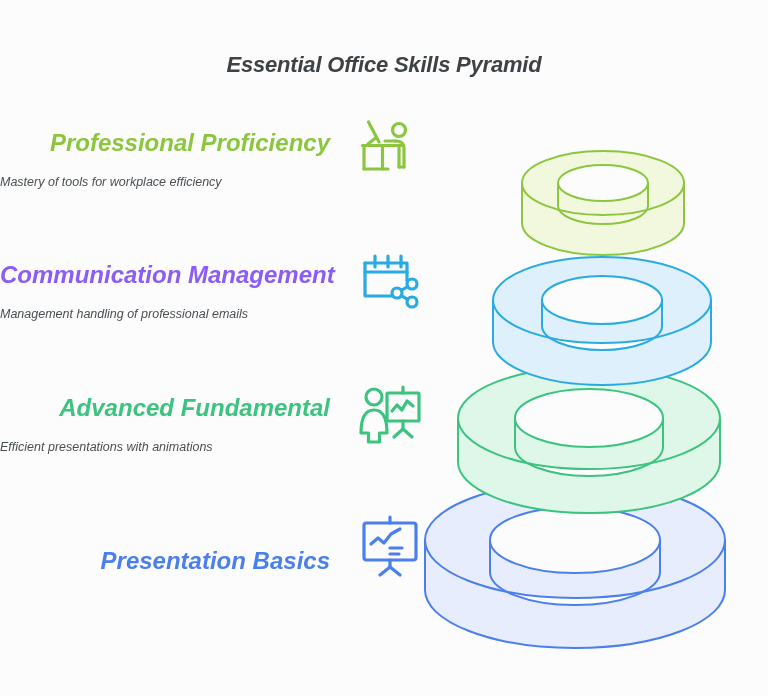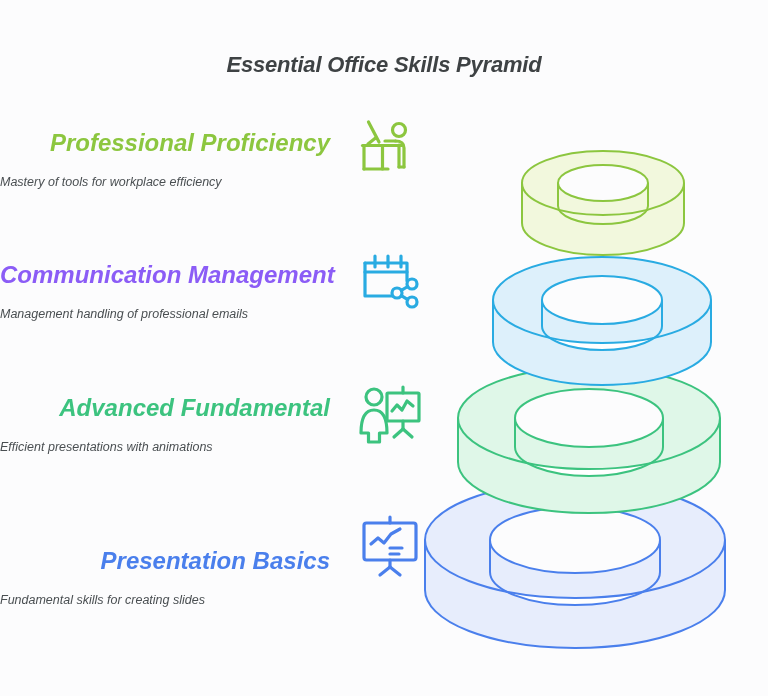--- a/index.html
+++ b/index.html
@@ -128,21 +128,20 @@
       <path d="M37 31 L42 25 L47 30 L52 21 L58 26"></path>
 
       <path d="M48 41 L48 49"></path>
       <path d="M48 49 L39 57"></path>
       <path d="M48 49 L57 57"></path>
     </svg>
   </div>
 
   <div class="row row-r4">
     <div class="row-head" style="color:#4a7fec">Presentation Basics</div>
-    <div class="row-sub">Fundamental skills for creating slides</div>
   </div>
   <div class="icon-box icon-r4">
     <svg viewBox="0 0 70 70" fill="none" stroke="#4a7fec" stroke-width="3.2" stroke-linecap="round" stroke-linejoin="round">
 
       <path d="M35 5 L35 11"></path>
 
       <rect x="9" y="11" width="52" height="37" rx="2.5"></rect>
 
       <path d="M16 32 L23 26 L29 31 L36 22 L45 17"></path>
 

